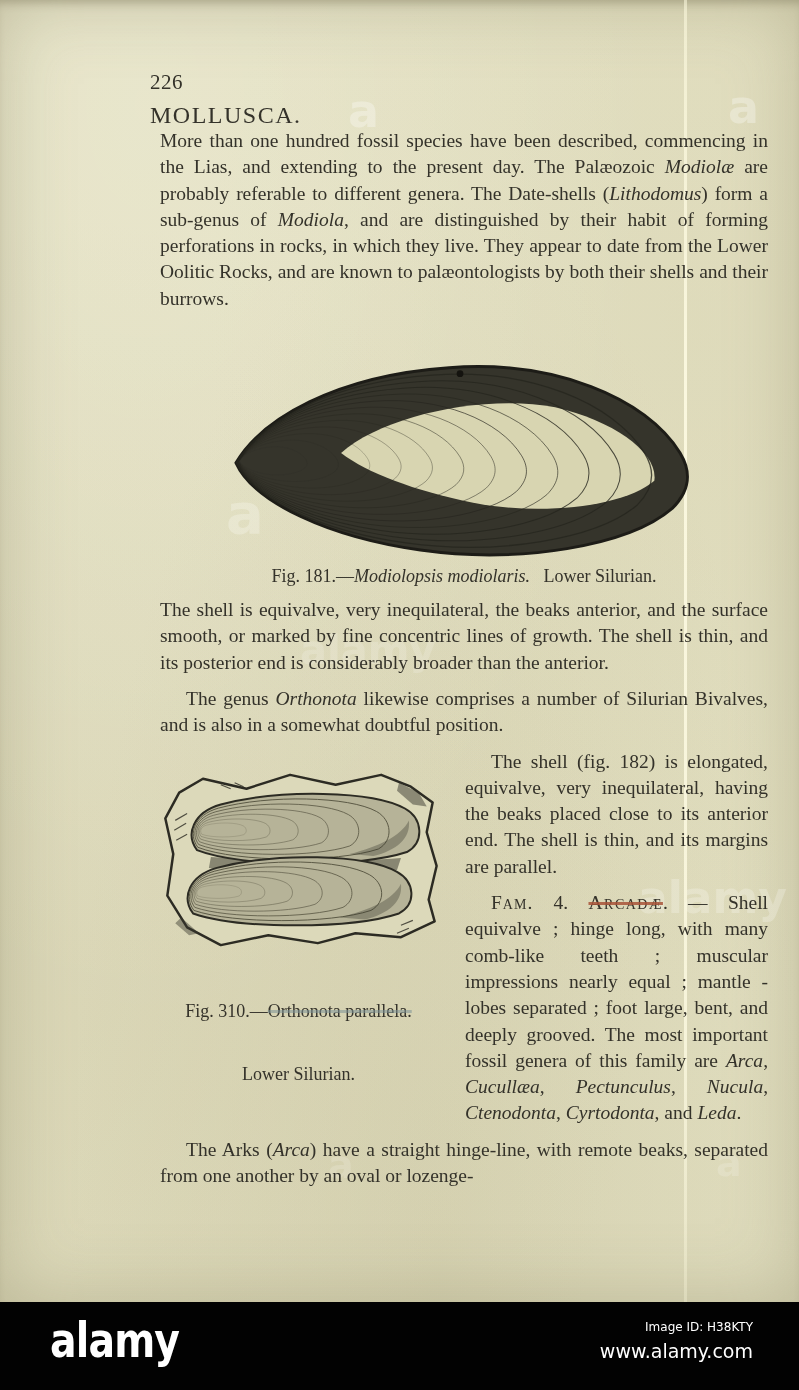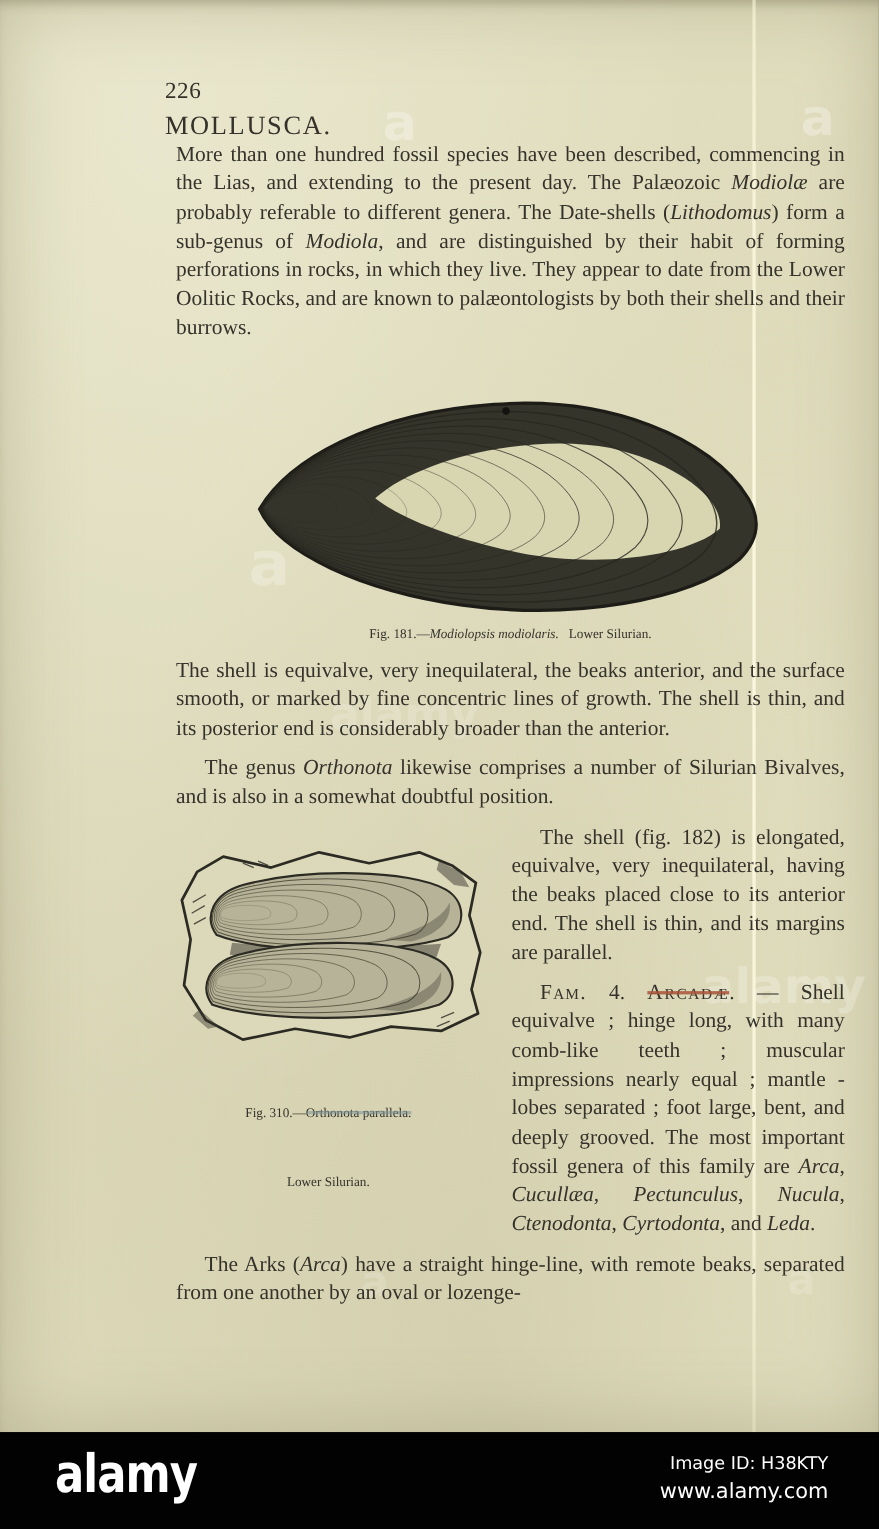--- a/index.html
+++ b/index.html
@@ -51,21 +51,21 @@
     text-decoration-thickness:2.5px;
   }
   .s-istrike{
     text-decoration:line-through;
     text-decoration-color:rgba(125,148,152,.55);
     text-decoration-thickness:2.5px;
     text-align:right;
   }
   .fig181-wrap{margin:20px 0 6px 0;text-align:center;}
   .figcaption{
-    font-size:12px;line-height:21px;text-align:center;
+    font-size:18px;line-height:21px;text-align:center;
     white-space:pre-wrap;margin-top:6px;
   }
   .fig182-float{
     float:left;width:297px;margin:10px 18px 6px 0;
   }
   .fig182-float .figcaption{margin-top:2px;}
   .clear{clear:both;}
   svg{display:block;margin:0 auto;}
   .alamy-bar{
     position:absolute;left:0;top:1302px;width:799px;height:88px;
@@ -74,21 +74,21 @@
   .alamy-logo{
     position:absolute;left:50px;top:14px;
     font-family:"DejaVu Sans", sans-serif;font-weight:bold;
     font-size:48px;color:#fff;letter-spacing:-1px;
     transform:scaleX(.82);transform-origin:left center;line-height:1;
   }
   .alamy-meta{
     position:absolute;right:46px;top:18px;text-align:right;
     font-family:"DejaVu Sans", sans-serif;color:#fff;
   }
-  .alamy-id{font-size:16px;font-weight:normal;}
+  .alamy-id{font-size:12px;font-weight:normal;}
   .alamy-url{font-size:19px;font-weight:normal;margin-top:6px;}
 </style>
 </head>
 <body>
 
 <div class="paper">
 
   <span class="ghost" style="left:348px;top:88px;font-size:46px;">a</span>
   <span class="ghost" style="left:728px;top:84px;font-size:46px;">a</span>
   <span class="ghost" style="left:386px;top:378px;font-size:52px;opacity:.8;">a</span>

